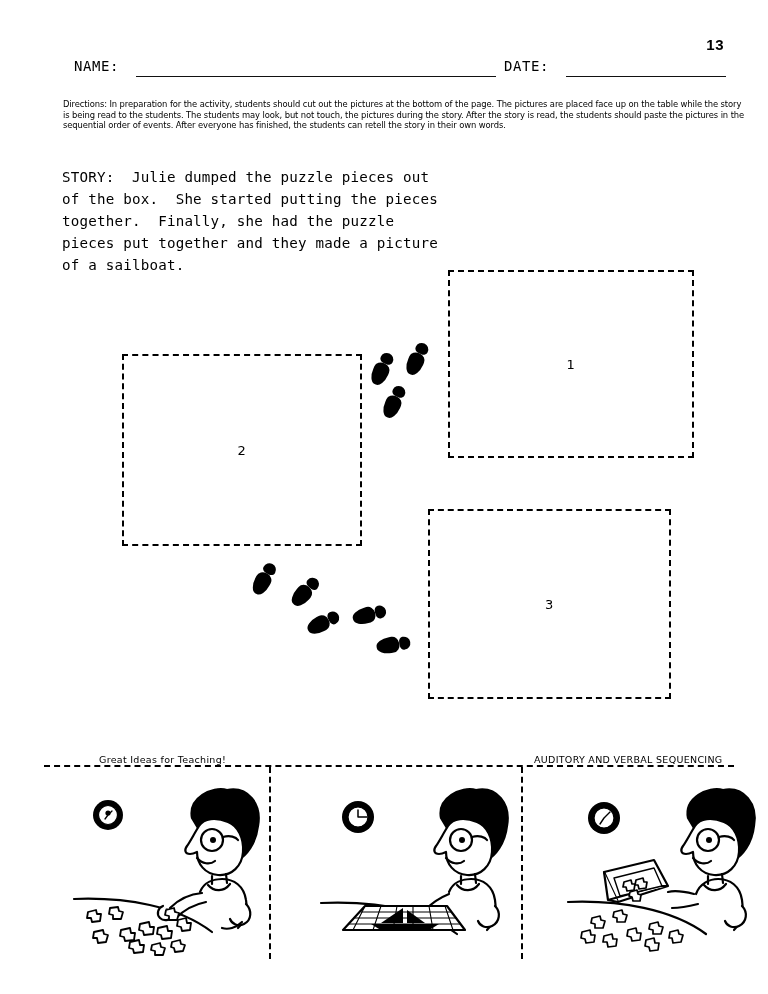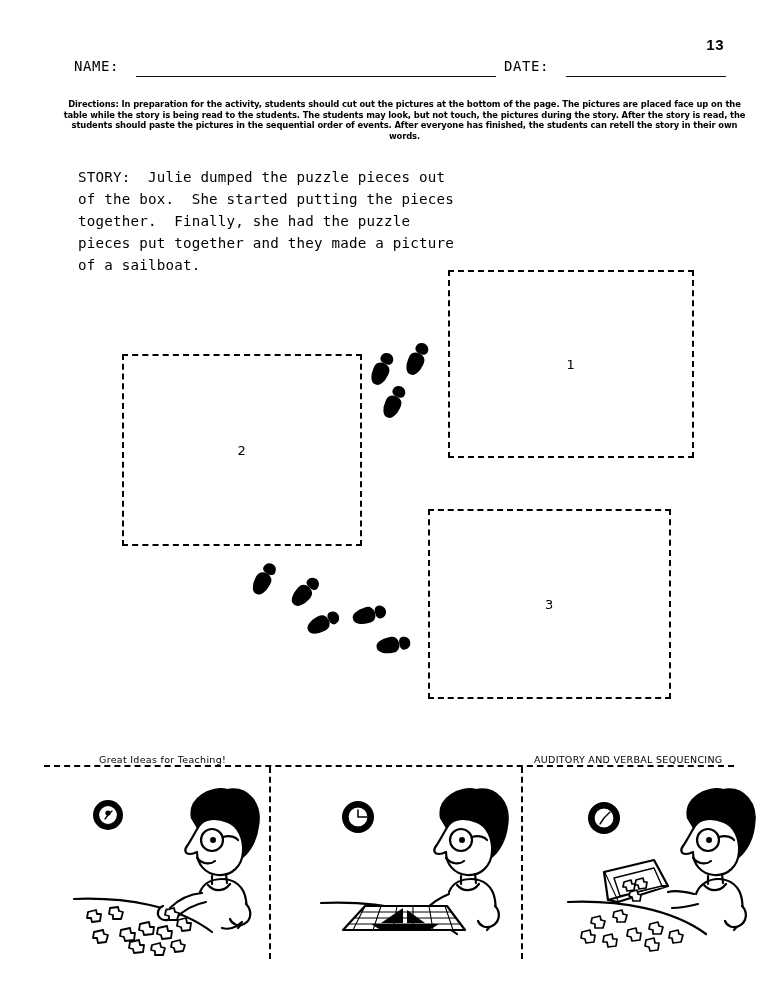--- a/index.html
+++ b/index.html
@@ -51,28 +51,28 @@
 
   
   .directions {
     position: absolute;
     left: 63px; top: 99px;
     width: 683px;
     font-family: "DejaVu Sans", sans-serif;
     font-size: 8.4px;
     line-height: 10.6px;
     letter-spacing: -0.1px;
-    text-align: center;
-    font-weight: 700;
+    text-align: left;
+    font-weight: 400;
   }
 
   
   .story {
     position: absolute;
-    left: 78px; top: 166px;
+    left: 62px; top: 166px;
     width: 460px;
     font-family: "DejaVu Sans Mono", monospace;
     font-size: 14.2px;
     line-height: 22px;
     letter-spacing: 0.2px;
     white-space: pre-wrap;
   }
 
   
   .answer-box {

